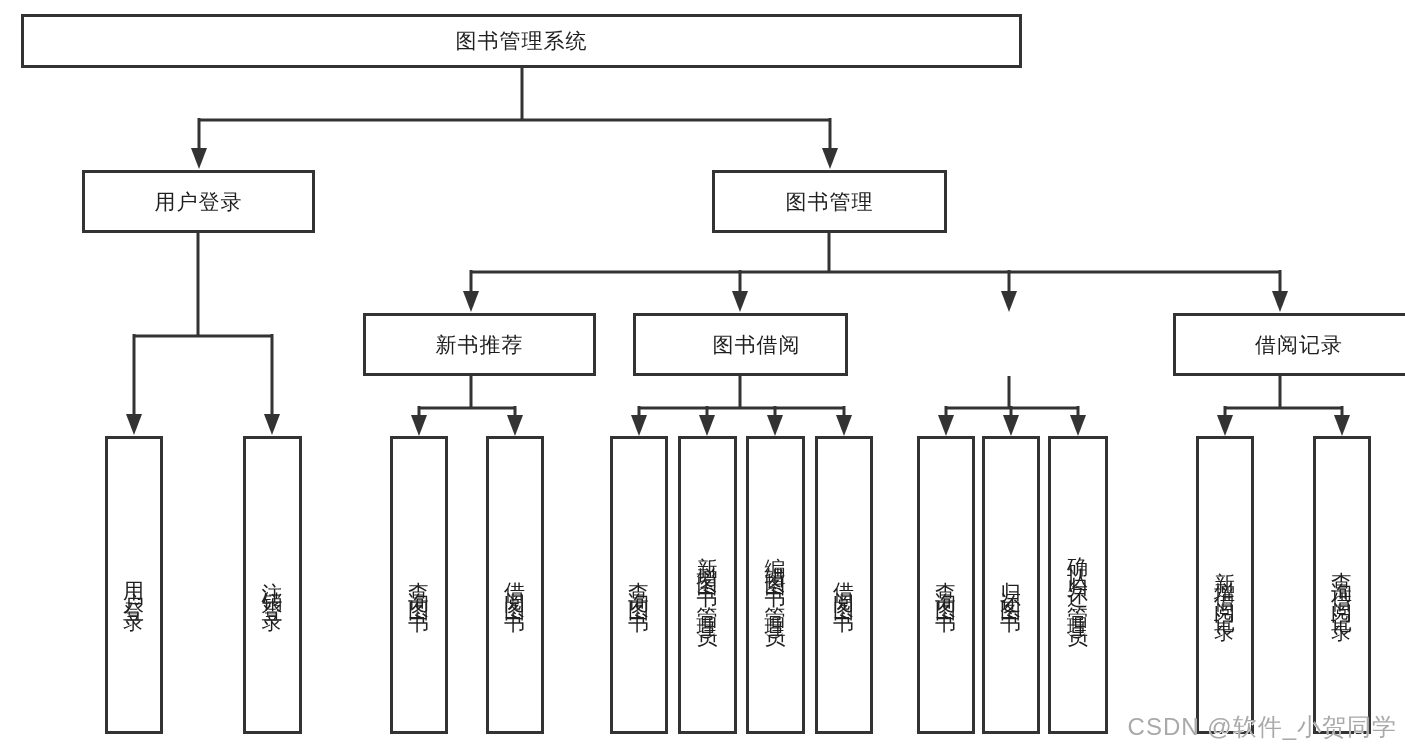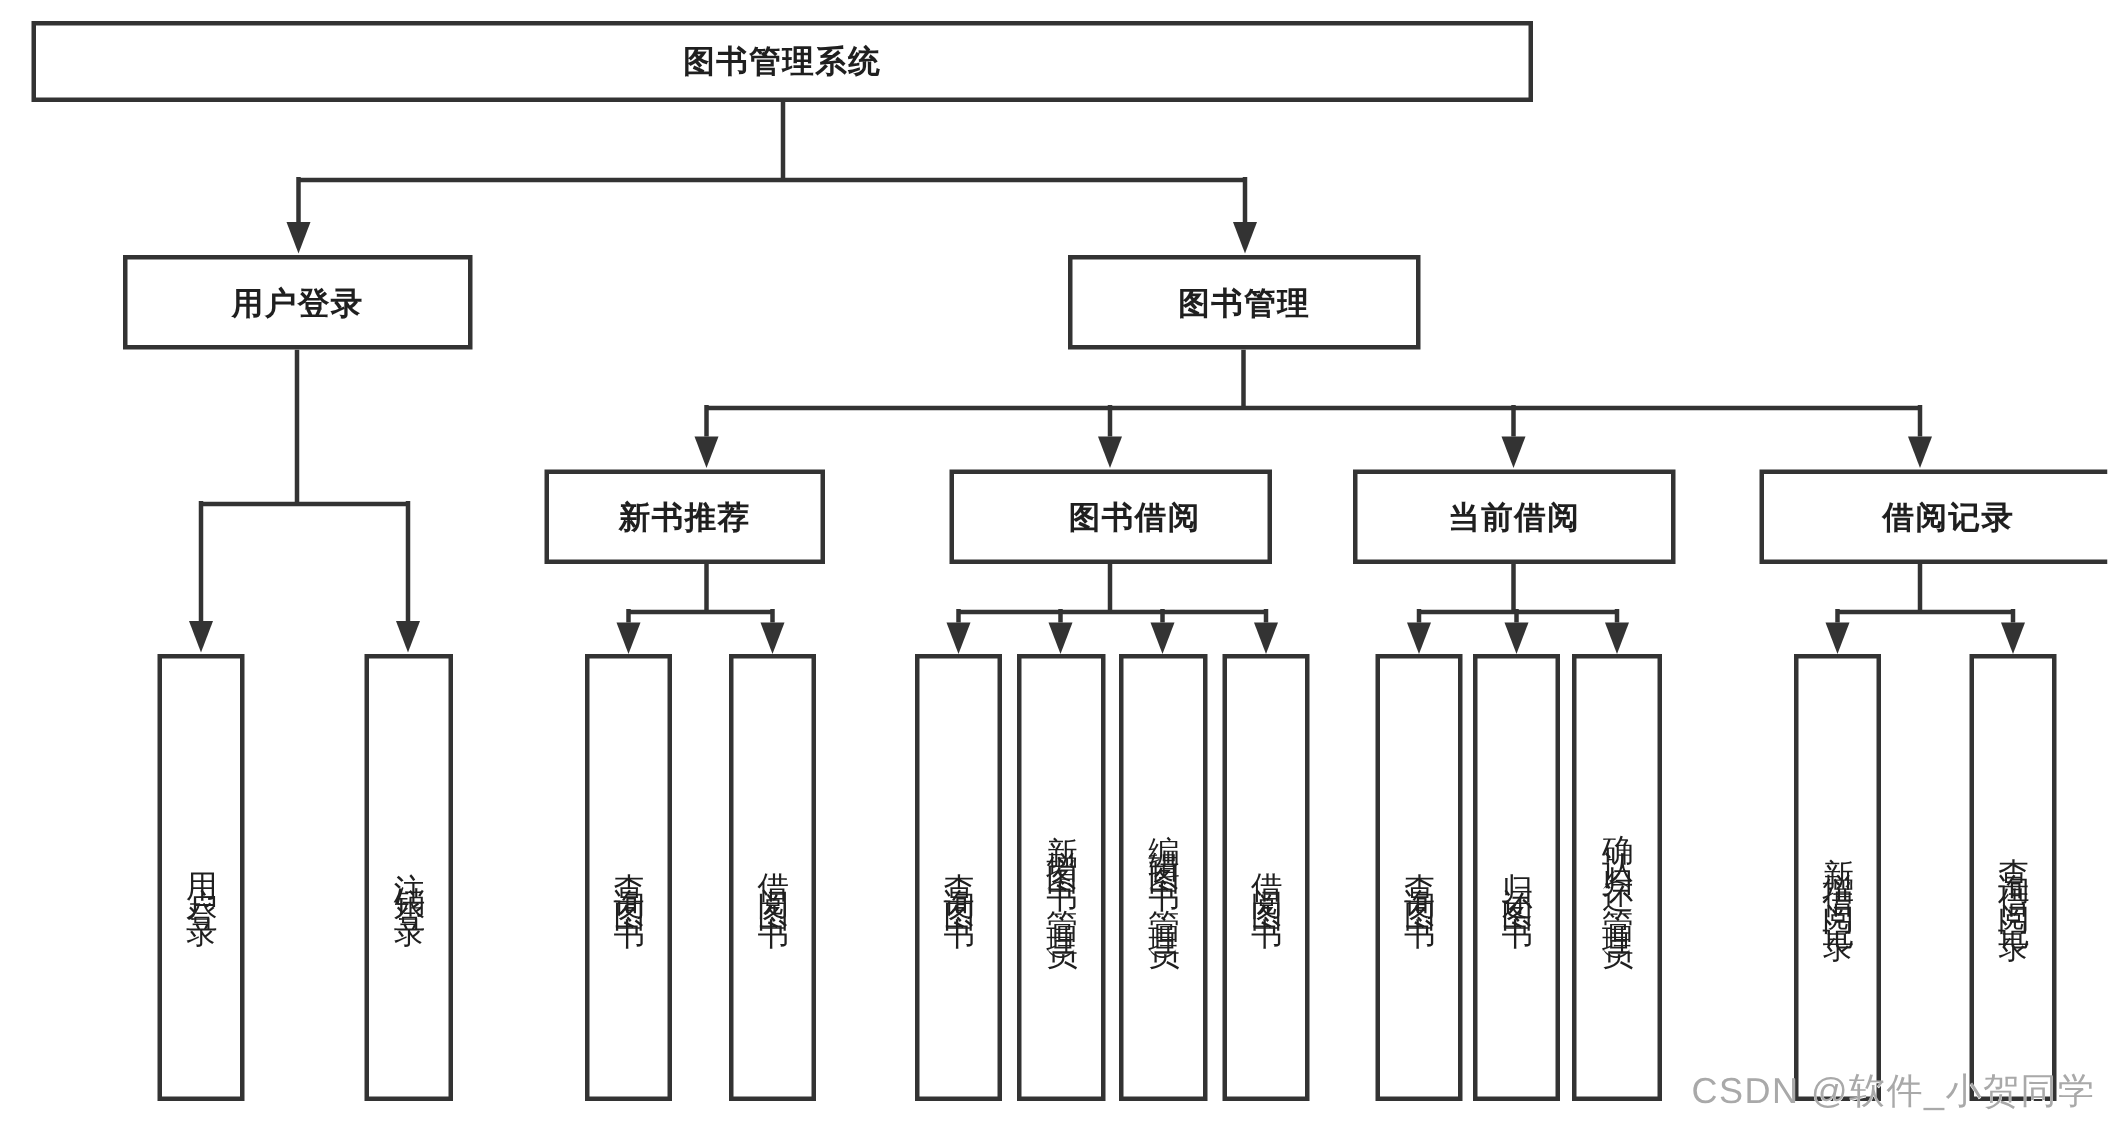--- a/index.html
+++ b/index.html
@@ -29,21 +29,20 @@
     background: #ffffff;
     display: flex;
     align-items: center;
     justify-content: center;
     color: #1f1f1f;
   }
   .h-label {
     font-size: 21px;
     letter-spacing: 1px;
     white-space: nowrap;
-    font-weight: bold;
   }
   .leaf .v-label {
     writing-mode: vertical-rl;
     text-orientation: mixed;
     font-size: 21px;
     letter-spacing: 10px;
     line-height: 1;
     white-space: nowrap;
   }
   .root-node .h-label,
@@ -58,21 +57,21 @@
     color: #a9a9a9;
     text-shadow: 0 1px 0 #ffffff;
     letter-spacing: 1px;
     white-space: nowrap;
     z-index: 5;
   }
   
   #n-root          { left: 21px;   top: 14px;  width: 1001px; height: 54px; }
   #n-user-login    { left: 82px;   top: 170px; width: 233px;  height: 63px; }
   #n-book-mgmt     { left: 712px;  top: 170px; width: 235px;  height: 63px; text-align: right; }
-  #n-new-book      { left: 363px;  top: 313px; width: 187px;  height: 63px; align-items: center; }
+  #n-new-book      { left: 363px;  top: 313px; width: 233px;  height: 63px; align-items: center; }
   #n-book-borrow   { left: 633px;  top: 313px; width: 215px;  height: 63px; padding-left: 32px; }
   #n-cur-borrow    { left: 902px;  top: 313px; width: 215px;  height: 63px; }
   #n-borrow-rec    { left: 1173px; top: 313px; width: 252px;  height: 63px; }
 
   .leaf { top: 436px; height: 298px; }
   #l-login-1  { left: 105px;  width: 58px; }
   #l-login-2  { left: 243px;  width: 59px; }
   #l-nb-1     { left: 390px;  width: 58px; }
   #l-nb-2     { left: 486px;  width: 58px; }
   #l-bb-1     { left: 610px;  width: 58px; }
@@ -164,23 +163,20 @@
   <div class="node branch-node" id="n-book-mgmt">
     <span class="h-label">图书管理</span>
   </div>
 
   <div class="node branch-node" id="n-new-book">
     <span class="h-label">新书推荐</span>
   </div>
   <div class="node branch-node" id="n-book-borrow">
     <span class="h-label">图书借阅</span>
   </div>
-  <div class="node branch-node" id="n-cur-borrow">
-    <span class="h-label">当前借阅</span>
-  </div>
   <div class="node branch-node" id="n-borrow-rec">
     <span class="h-label">借阅记录</span>
   </div>
 
   <div class="node leaf" id="l-login-1">
     <span class="v-label">用户登录</span>
   </div>
   <div class="node leaf" id="l-login-2">
     <span class="v-label">注销登录</span>
   </div>

